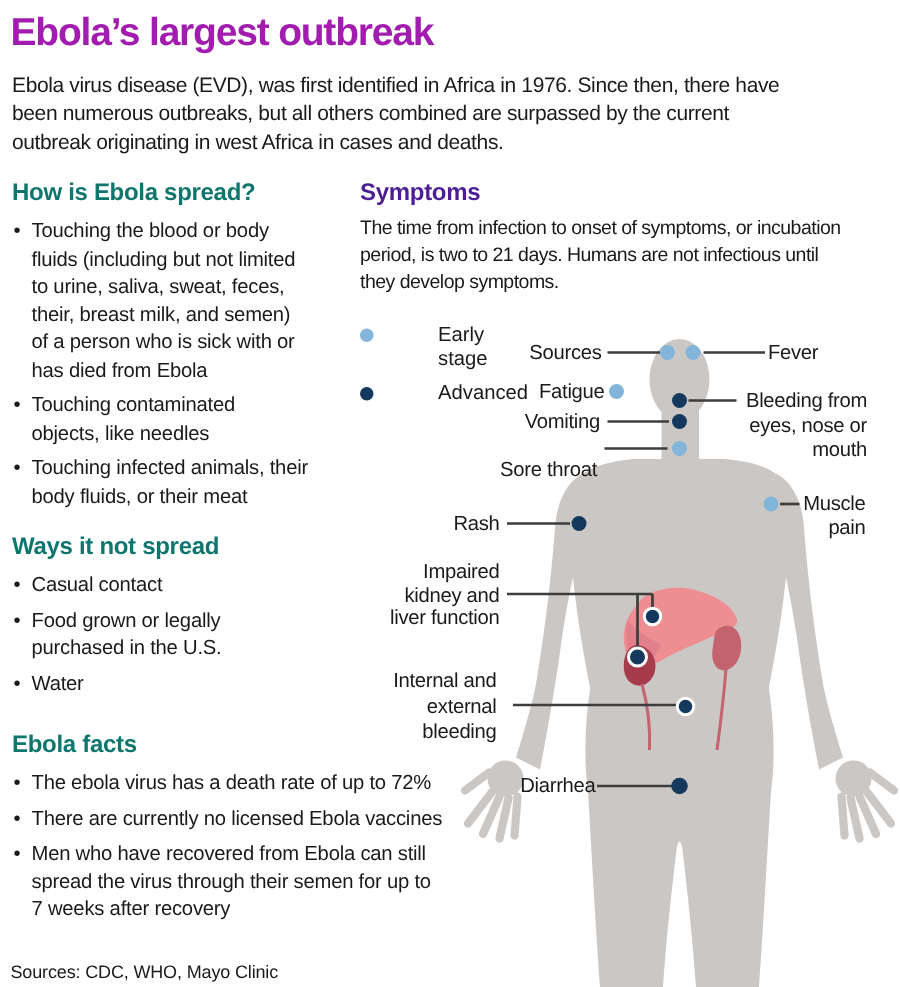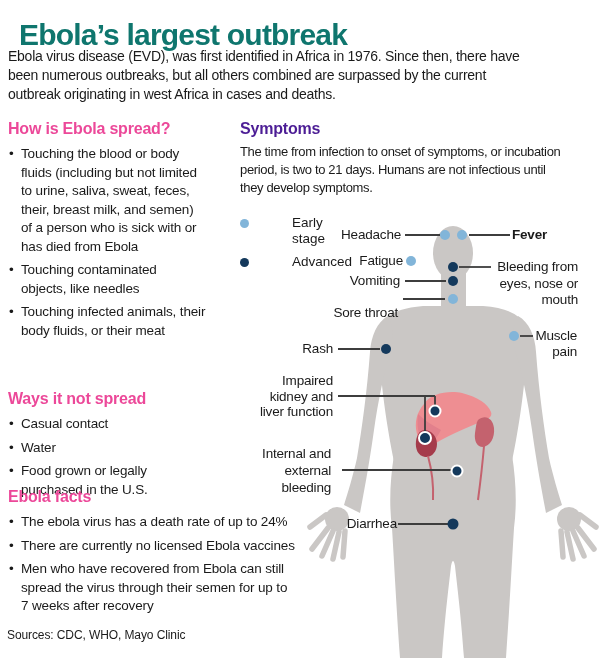--- a/index.html
+++ b/index.html
@@ -3,63 +3,63 @@
 <meta charset="utf-8">
 <style>
   html,body{margin:0;padding:0;}
   .page{
     position:relative; width:600px; height:658px; background:#ffffff;
     font-family:"Liberation Sans", sans-serif; color:#1a1a1a; overflow:hidden;
   }
   svg.diagram{position:absolute; left:0; top:0; pointer-events:none;}
 
   .title{
-    position:absolute; left:7px; top:6px; margin:12px;
-    font-size:30px; font-weight:bold; letter-spacing:-0.8px; color:#0f766e;
+    position:absolute; left:7px; top:6px; margin:0;
+    font-size:26px; font-weight:bold; letter-spacing:-0.8px; color:#a21caf;
   }
   .intro{
     position:absolute; left:8px; top:47px; width:590px; margin:0;
     font-size:14px; line-height:19px; letter-spacing:-0.25px; white-space:pre-line;
   }
   .sec{position:absolute; left:8px;}
-  .sec h2{margin:0 0 7px 0; font-size:16px; font-weight:bold; letter-spacing:-0.2px; color:#ec4899;}
+  .sec h2{margin:0 0 7px 0; font-size:16px; font-weight:bold; letter-spacing:-0.2px; color:#0f766e;}
   .sec ul{margin:0; padding:0; list-style:none;}
   .sec li{position:relative; padding-left:13px; margin:0 0 5px 0;
     font-size:13.5px; line-height:18.5px; letter-spacing:-0.15px;}
   .sec li::before{content:"\2022"; position:absolute; left:1px; top:0;}
   .sec li span{white-space:pre-line;}
   .sec-spread{top:120px; width:235px;}
-  .sec-notspread{top:356px; width:235px;margin-top:34px;}
+  .sec-notspread{top:356px; width:235px;}
   .sec-facts{top:488px; width:368px;}
 
   .sym-head{position:absolute; left:240px; top:120px; margin:0;
     font-size:16px; font-weight:bold; letter-spacing:-0.2px; color:#4c1d95;}
   .sym-intro{position:absolute; left:240px; top:143px; width:375px; margin:0;
     font-size:13px; line-height:18px; letter-spacing:-0.35px; white-space:pre-line;}
 
   .legend{position:absolute; left:240px; top:215px;}
   .legend .row{display:flex; align-items:flex-start; margin-bottom:7px;gap:36px;}
   .legend .ldot{width:9px; height:9px; border-radius:50%; margin:4px 7px 0 0; flex:0 0 auto;}
   .legend .ltext{font-size:13.5px; line-height:16px; white-space:pre-line;}
 
   .sym{position:absolute; font-size:13.5px; line-height:16px; text-align:right;
        white-space:pre-line; letter-spacing:-0.2px;}
   .l-headache{right:199px; top:227px;}
-  .l-fever{left:512px; top:227px; text-align:right;font-weight:bold;}
+  .l-fever{left:512px; top:227px; text-align:right;}
   .l-fatigue{right:197px; top:253px;}
   .l-bleeding{right:22px; top:259px; line-height:16.5px;}
   .l-vomiting{right:200px; top:273px;margin-left:44px;}
   .l-sore{right:202px; top:305px;text-align:center;}
   .l-muscle{right:23px; top:328px;}
   .l-rash{right:267px; top:341px;}
   .l-impaired{right:267px; top:373px; line-height:15.5px;}
   .l-internal{right:269px; top:445px; line-height:17px;}
   .l-diarrhea{right:203px; top:516px;}
 
-  .sources{position:absolute; left:7px; top:628px; font-size:12px; letter-spacing:-0.1px;}
+  .sources{position:absolute; left:7px; top:641px; font-size:12px; letter-spacing:-0.1px;}
 </style>
 </head>
 <body>
 
 <div class="page">
 
   <svg class="diagram" width="600" height="658" viewBox="0 0 600 658">
 
     <g fill="#cac7c5" stroke="none">
       <ellipse cx="453" cy="253" rx="20" ry="27"></ellipse>
@@ -142,30 +142,30 @@
 objects, like needles</span></li>
       <li><span>Touching infected animals, their
 body fluids, or their meat</span></li>
     </ul>
   </section>
 
   <section class="sec sec-notspread">
     <h2>Ways it not spread</h2>
     <ul>
       <li><span>Casual contact</span></li>
-      <li><span>Water</span></li>
       <li><span>Food grown or legally
 purchased in the U.S.</span></li>
+      <li><span>Water</span></li>
     </ul>
   </section>
 
   <section class="sec sec-facts">
     <h2>Ebola facts</h2>
     <ul>
-      <li><span>The ebola virus has a death rate of up to 24%</span></li>
+      <li><span>The ebola virus has a death rate of up to 72%</span></li>
       <li><span>There are currently no licensed Ebola vaccines</span></li>
       <li><span>Men who have recovered from Ebola can still
 spread the virus through their semen for up to
 7 weeks after recovery</span></li>
     </ul>
   </section>
 
   <h2 class="sym-head">Symptoms</h2>
   <p class="sym-intro">The time from infection to onset of symptoms, or incubation
 period, is two to 21 days. Humans are not infectious until
@@ -176,21 +176,21 @@
       <span class="ldot" style="background: rgb(130, 181, 217);"></span>
       <span class="ltext">Early
 stage</span>
     </div>
     <div class="row">
       <span class="ldot" style="background: rgb(20, 57, 92);"></span>
       <span class="ltext">Advanced</span>
     </div>
   </div>
 
-  <div class="sym l-headache">Headache</div>
+  <div class="sym l-headache">Sources</div>
   <div class="sym l-fever">Fever</div>
   <div class="sym l-fatigue">Fatigue</div>
   <div class="sym l-bleeding">Bleeding from
 eyes, nose or
 mouth</div>
   <div class="sym l-vomiting">Vomiting</div>
   <div class="sym l-sore">Sore throat</div>
   <div class="sym l-muscle">Muscle
 pain</div>
   <div class="sym l-rash">Rash</div>

